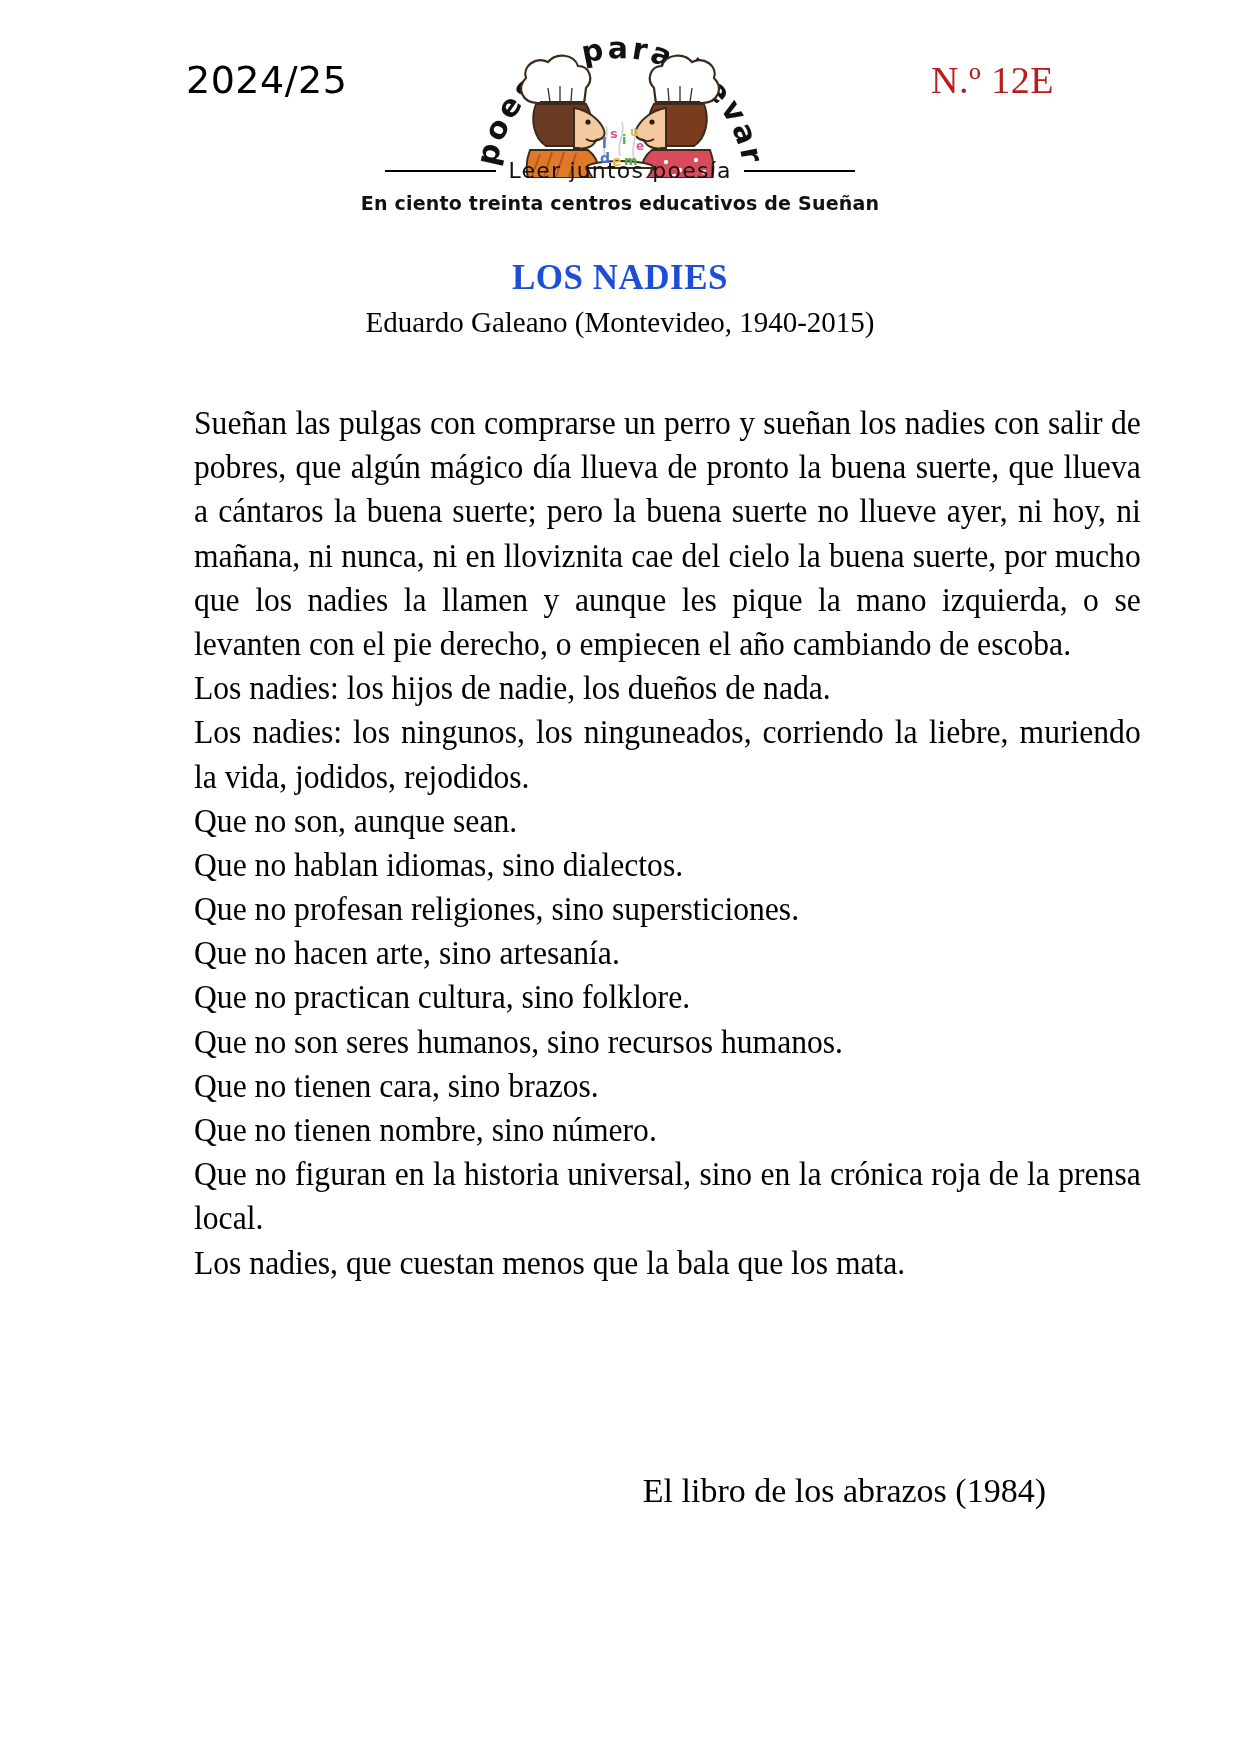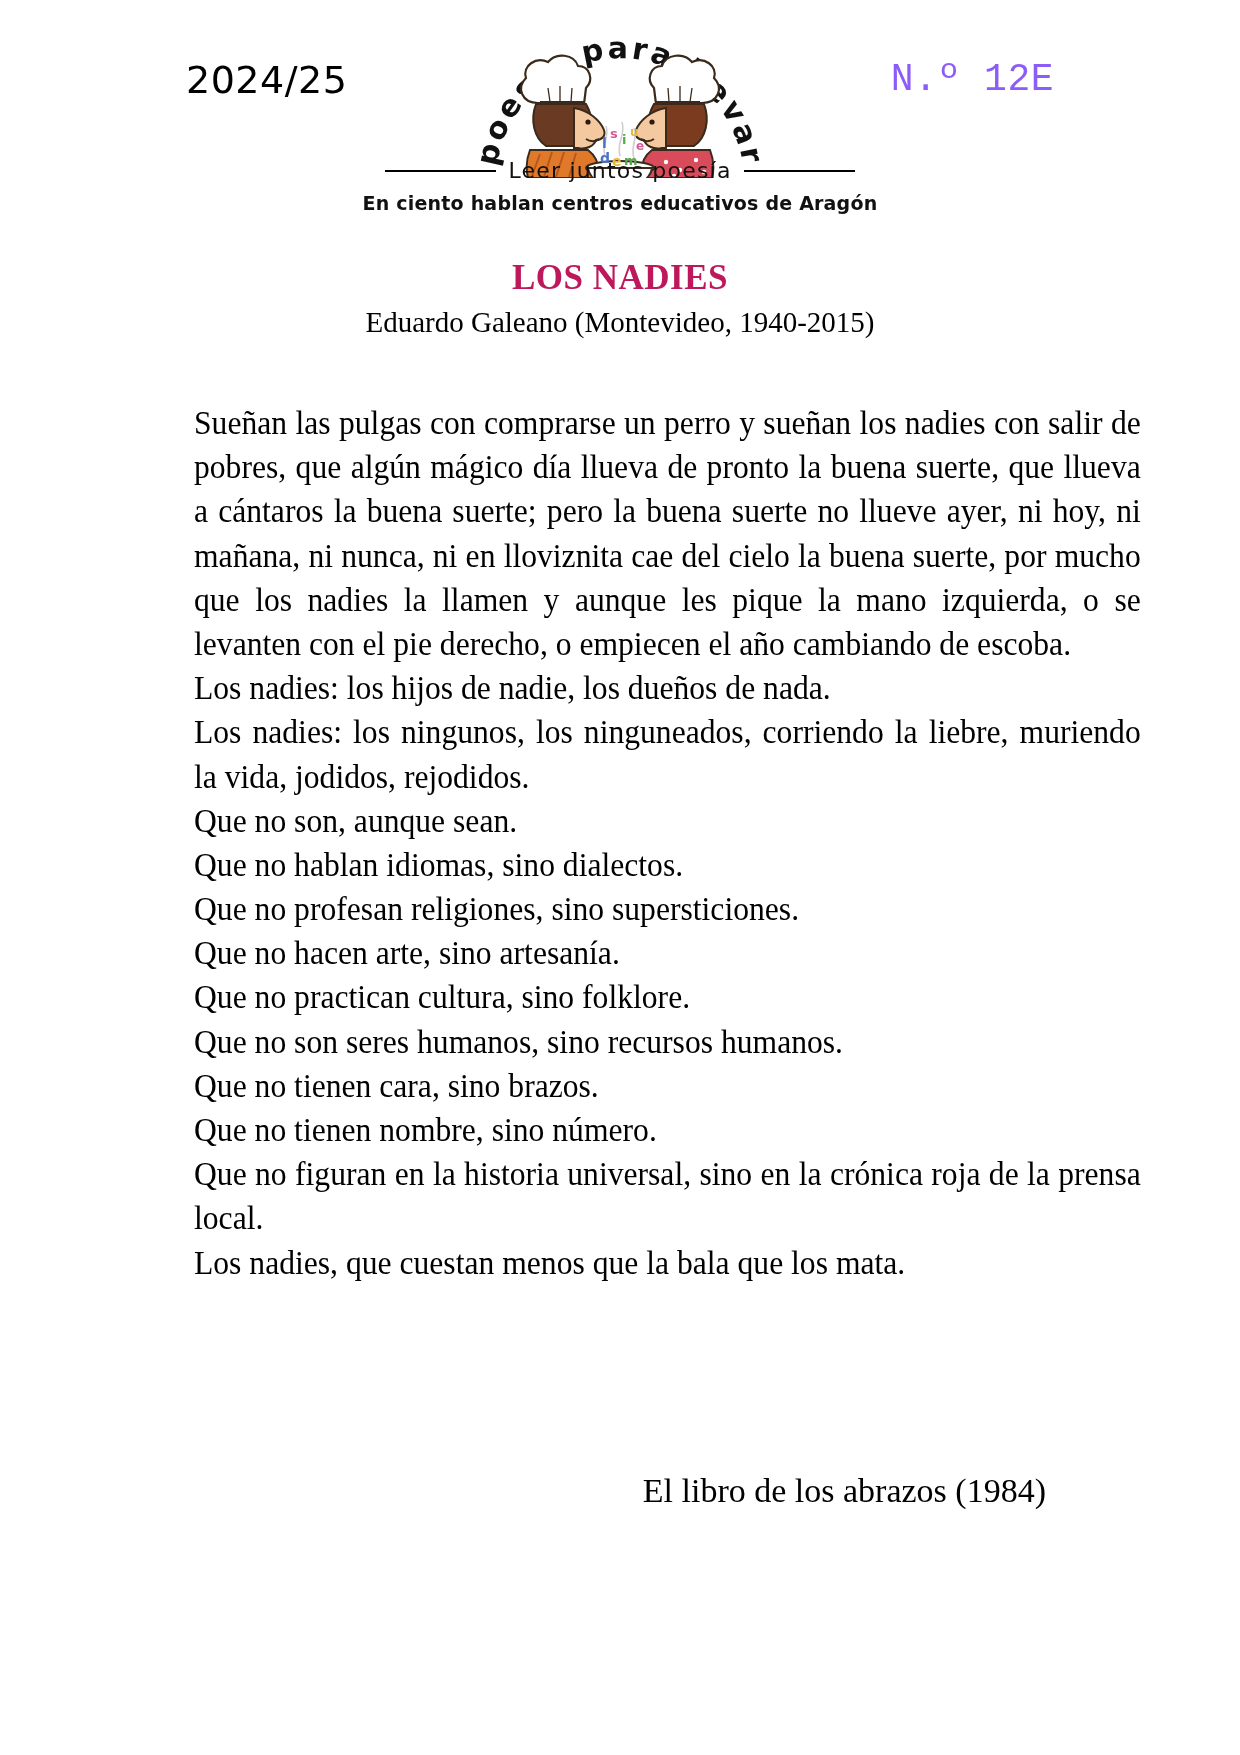--- a/index.html
+++ b/index.html
@@ -29,24 +29,24 @@
     font-family: "DejaVu Sans", sans-serif;
     font-size: 38px;
     letter-spacing: 0.5px;
     color: #000;
     white-space: nowrap;
   }
   .header-number {
     position: absolute;
     right: 104px;
     top: 58px;
-    font-family: Liberation Mono, monospace;
+    font-family: Liberation Serif, serif;
     font-size: 38px;
     letter-spacing: 0.5px;
-    color: #8b5cf6;
+    color: #b91c1c;
     white-space: nowrap;
   }
 
   
   .logo-block {
     position: absolute;
     left: 50%;
     top: 8px;
     transform: translateX(-50%);
     width: 300px;
@@ -91,21 +91,21 @@
   }
 
   
   .poem-title {
     text-align: center;
     font-family: "Liberation Serif", "DejaVu Serif", serif;
     font-weight: bold;
     font-size: 35px;
     letter-spacing: 0.5px;
     margin: 28px 0 0 0;
-    color: #be185d;
+    color: #1d4ed8;
   }
   .poem-author {
     text-align: center;
     font-family: "Liberation Serif", "DejaVu Serif", serif;
     font-size: 29px;
     margin: 8px 0 0 0;
     color: #000;
   }
 
   
@@ -224,21 +224,21 @@
         </g>
       </svg>
     </div>
 
     <div class="tagline-row">
       <span class="tagline-rule"></span>
       <span class="tagline-text">Leer juntos poesía</span>
       <span class="tagline-rule"></span>
     </div>
 
-    <div class="subtagline">En ciento hablan centros educativos de Aragón</div>
+    <div class="subtagline">En ciento treinta centros educativos de Sueñan</div>
   </div>
 
   <h1 class="poem-title">LOS NADIES</h1>
 
   <div class="poem-author">Eduardo Galeano (Montevideo, 1940-2015)</div>
 
   <div class="poem-body">
     <p class="poem-para">Sueñan las pulgas con comprarse un perro y sueñan los nadies con salir de pobres, que algún mágico día llueva de pronto la buena suerte, que llueva a cántaros la buena suerte; pero la buena suerte no llueve ayer, ni hoy, ni mañana, ni nunca, ni en lloviznita cae del cielo la buena suerte, por mucho que los nadies la llamen y aunque les pique la mano izquierda, o se levanten con el pie derecho, o empiecen el año cambiando de escoba.</p>
 
     <p class="poem-line">Los nadies: los hijos de nadie, los dueños de nada.</p>

